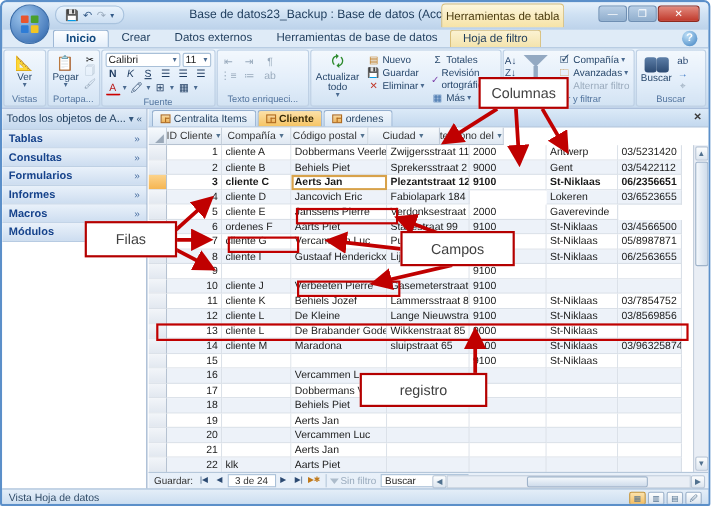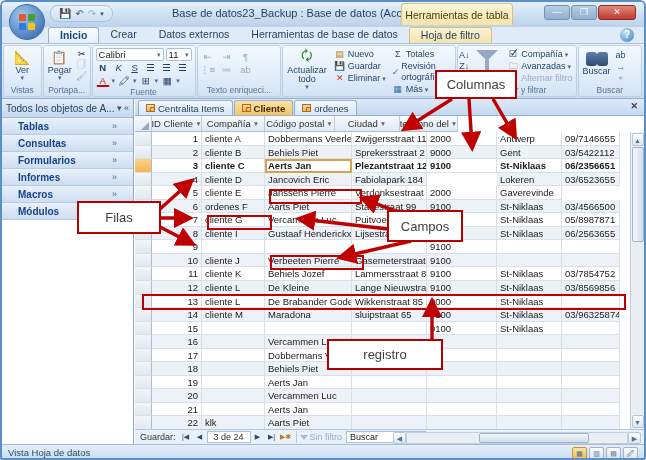--- a/index.html
+++ b/index.html
@@ -63,21 +63,21 @@
   .binoc span:first-child { left:0; } .binoc span:last-child { right:0; }
   .gray { color:#9aabbd !important; }
 
   
   .main { position:absolute; left:0; top:97px; width:642px; height:345px; background:#fff; }
   .navpane { position:absolute; left:0; top:0; width:132px; height:345px; background:#fff; border-right:1px solid #8fa8c8; }
   .nav-header { height:19px; background:linear-gradient(#e2ecf7,#c4d8ee); border-bottom:1px solid #a3bcd9;
                 font-size:10px; color:#1e3c5c; display:flex; align-items:center; padding:0 4px; }
   .nav-header .hdr-arrows { margin-left:auto; font-size:9px; color:#35587e; }
   .nav-item { height:17px; background:linear-gradient(#e9f1fa,#cdddf0); border-bottom:1px solid #b7cbe2;
-              font-size:10px; font-weight:700; color:#15428b; display:flex; align-items:center; padding:0 16px; }
+              font-size:10px; font-weight:700; color:#15428b; display:flex; align-items:center; padding:0 6px; }
   .nav-item .chev { margin-left:auto; font-size:9px; color:#41689b; font-weight:400; }
 
   .docarea { position:absolute; left:133px; top:0; width:509px; height:345px; }
   .tabbar { height:17px; background:linear-gradient(#dcEAf8,#c3d8ee); border-bottom:1px solid #96b0cf;
             display:flex; align-items:flex-end; padding-left:3px; position:relative; }
   .dtab { height:15px; display:flex; align-items:center; gap:3px; font-size:9.5px; color:#1e3c5c;
           background:linear-gradient(#f2f7fc,#d9e7f5); border:1px solid #96b0cf; border-bottom:none;
           border-radius:3px 3px 0 0; padding:0 7px; margin-right:1px; }
   .dtab.active { background:linear-gradient(#fce1a9,#f6c463); font-weight:700; color:#3a2c08; }
   .tbl-ic { width:9px; height:8px; border:1px solid #b06a1e; background:
@@ -421,21 +421,21 @@
           </div>
         <div id="dsbody">
             <div class="ds-row">
               <div class="dcell rowsel" style="width: 17px;"></div>
               <div class="dcell num" style="width: 50px;">1</div>
               <div class="dcell" style="width: 63px;">cliente A</div>
               <div class="dcell" style="width: 87px;">Dobbermans Veerle</div>
               <div class="dcell" style="width: 75px;">Zwijgersstraat 11</div>
               <div class="dcell" style="width: 70px;">2000</div>
               <div class="dcell" style="width: 65px;">Antwerp</div>
-              <div class="dcell" style="width: 58px;">09/7146655</div>
+              <div class="dcell" style="width: 58px;">03/5231420</div>
             </div>
             <div class="ds-row alt">
               <div class="dcell rowsel" style="width: 17px;"></div>
               <div class="dcell num" style="width: 50px;">2</div>
               <div class="dcell" style="width: 63px;">cliente B</div>
               <div class="dcell" style="width: 87px;">Behiels Piet</div>
               <div class="dcell" style="width: 75px;">Sprekersstraat 2</div>
               <div class="dcell" style="width: 70px;">9000</div>
               <div class="dcell" style="width: 65px;">Gent</div>
               <div class="dcell" style="width: 58px;">03/5422112</div>
@@ -703,15 +703,15 @@
       <line x1="158" y1="225" x2="189" y2="241"></line>
       <line x1="399" y1="211" x2="362" y2="197"></line>
       <line x1="386" y1="227" x2="299" y2="217"></line>
       <line x1="409" y1="239" x2="340" y2="255"></line>
       <line x1="430" y1="337" x2="430" y2="301"></line>
     </g>
   </svg>
 
   <div class="callout" style="left:433px;top:68px;width:82px;height:29px">Columnas</div>
   <div class="callout" style="left:75px;top:199px;width:84px;height:33px">Filas</div>
-  <div class="callout" style="left:385px;top:208px;width:76px;height:32px">Campos</div>
+  <div class="callout" style="left:362px;top:208px;width:104px;height:32px">Campos</div>
   <div class="callout" style="left:325px;top:337px;width:116px;height:31px">registro</div>
 </div>
 
 </body></html>

